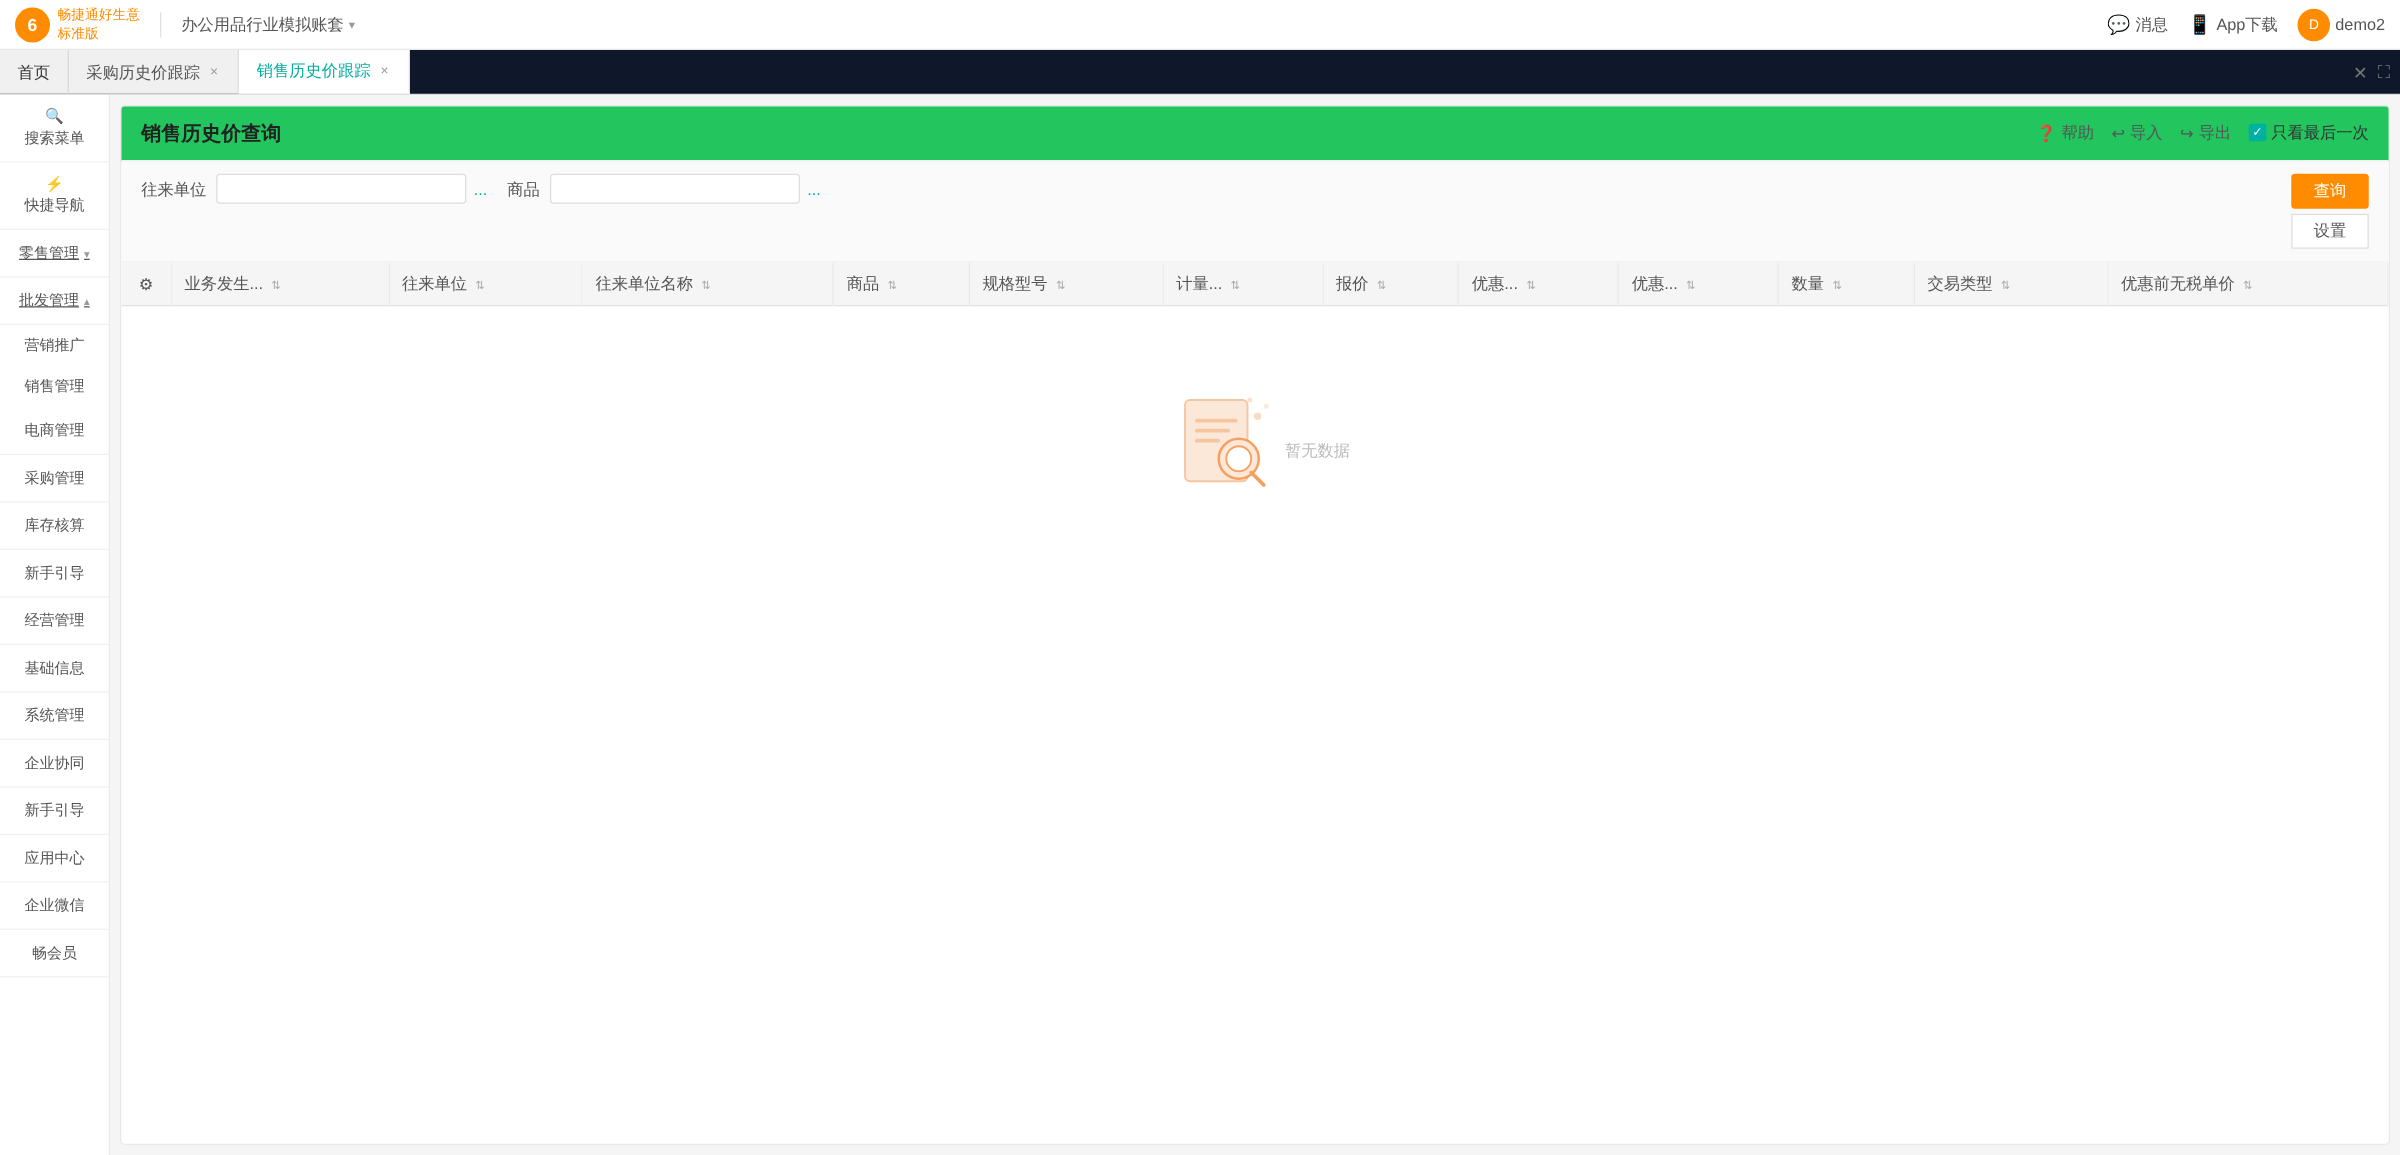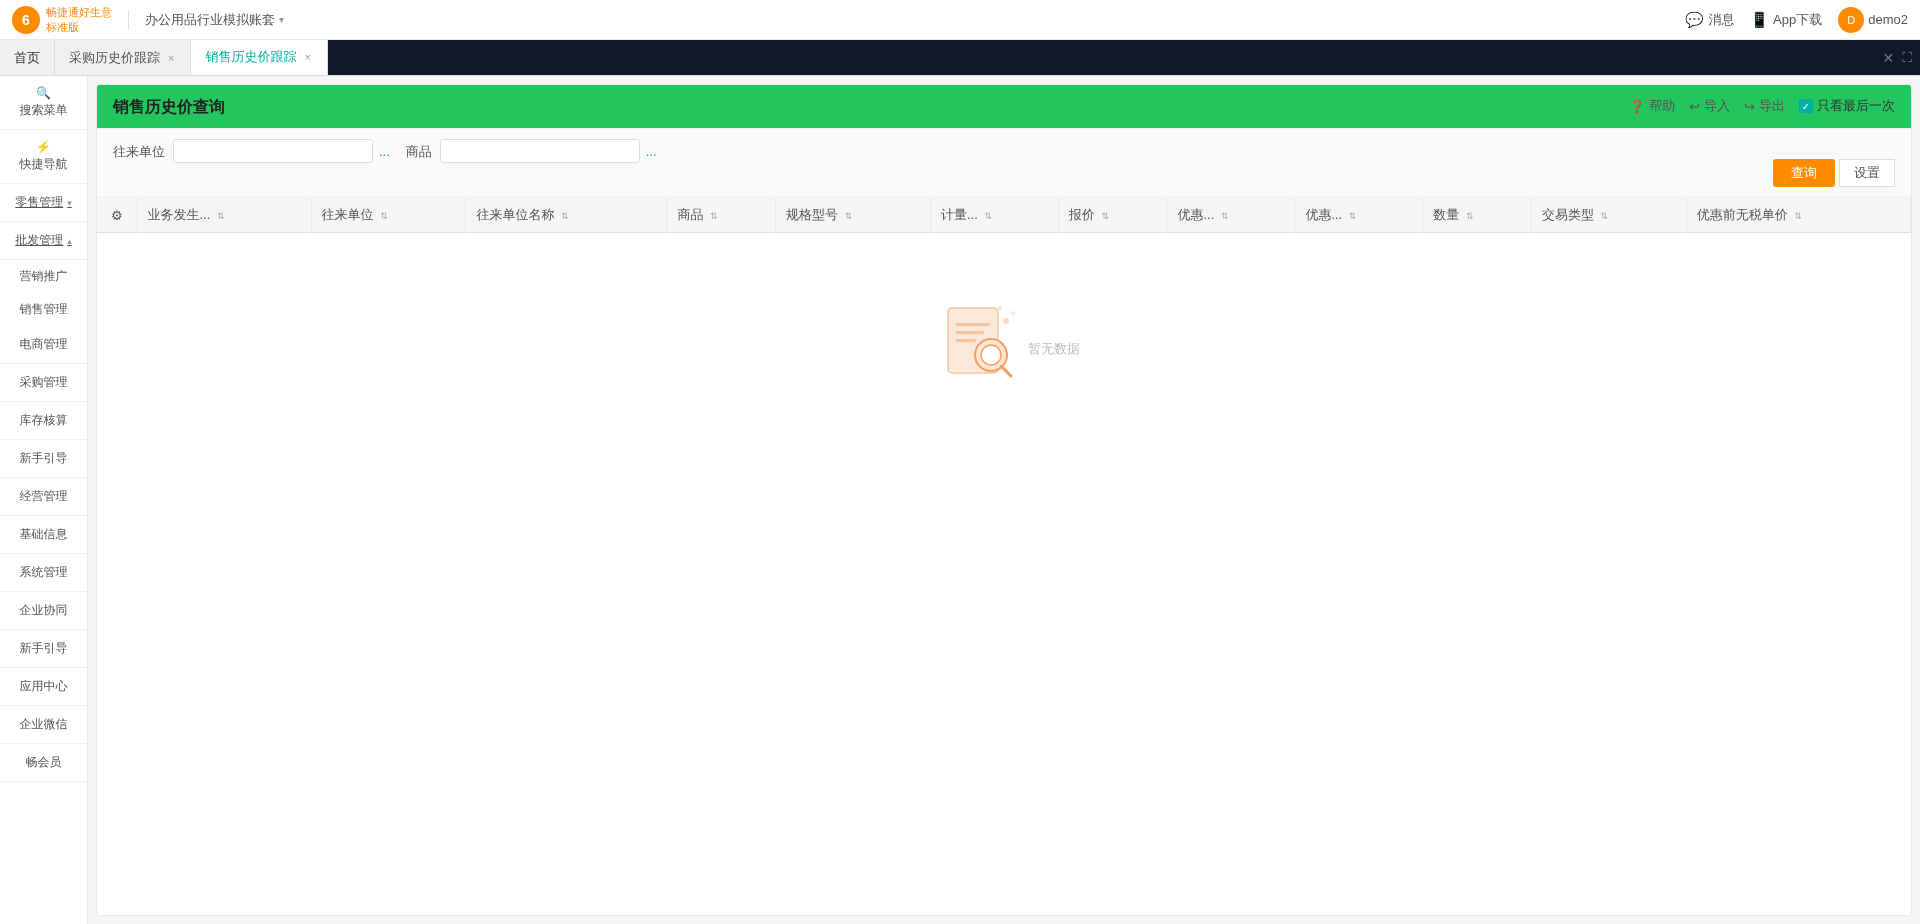--- a/index.html
+++ b/index.html
@@ -308,24 +308,23 @@
       outline: none;
     }
     .dots-btn {
       color: #00b0a0;
       cursor: pointer;
       font-size: 13px;
     }
     .filter-actions {
       margin-left: auto;
       display: flex;
-      flex-direction: row;
+      flex-direction: column;
       gap: 4px;
       align-self: flex-start;
-      margin-top: 20px;
     }
     .query-btn {
       background: #ff8c00;
       color: white;
       border: none;
       padding: 5px 18px;
       border-radius: 3px;
       cursor: pointer;
       font-size: 13px;
     }

